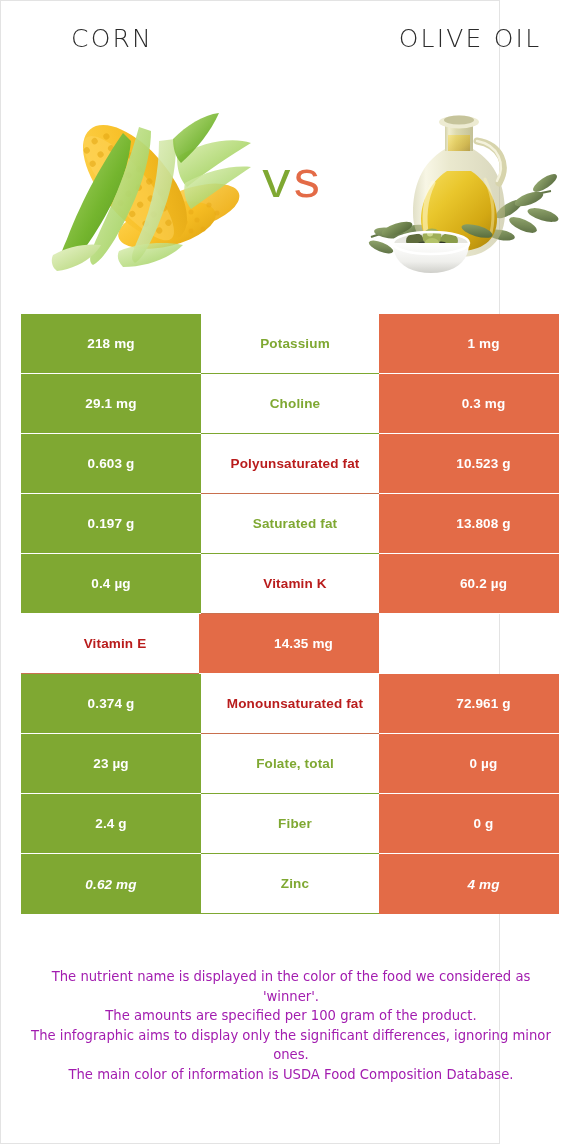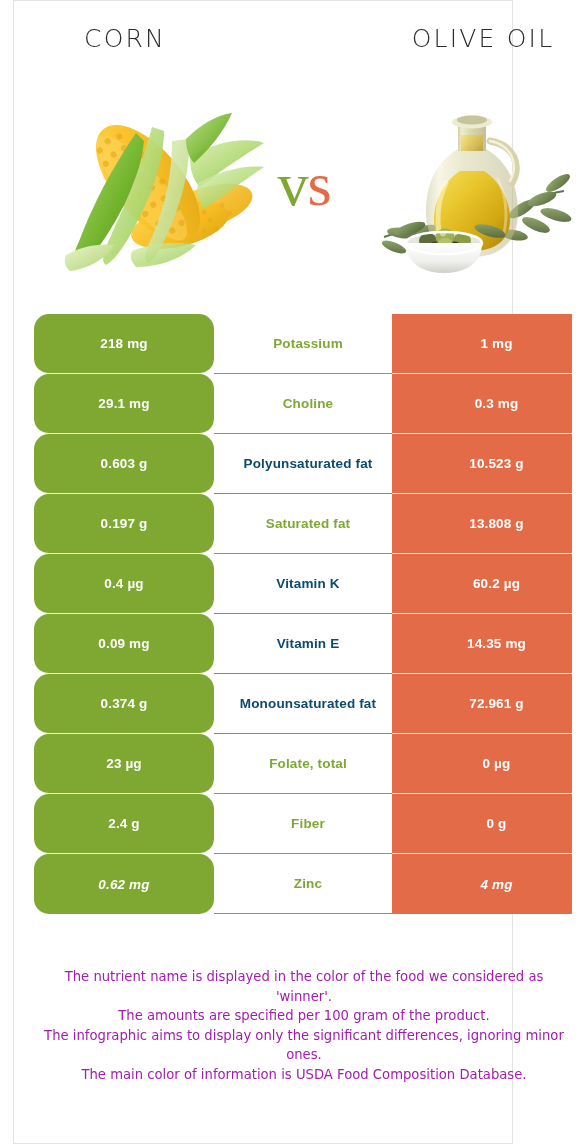--- a/index.html
+++ b/index.html
@@ -15,21 +15,20 @@
     overflow: hidden;
     position: relative;
   }
   .page {
     position: relative;
     width: 500px;
     height: 1144px;
     background: #ffffff;
     box-sizing: border-box;
     border: 1px solid #e3e3e3;
-    margin-left: 13px;
   }
 
   
   .headers {
     position: absolute;
     top: 18px;
     left: 0;
     width: 580px;
     height: 46px;
   }
@@ -66,23 +65,23 @@
   .hero-img.left  { left: 26px; }
   .hero-img.right { left: 336px; }
   .hero-img svg { display: block; width: 100%; height: 100%; }
 
   .vs-mark {
     position: absolute;
     top: 70px;
     left: 240px;
     width: 100px;
     text-align: center;
-    font-size: 62px;
+    font-size: 52px;
     font-weight: 400;
-    font-family: Liberation Serif, serif;
+    font-family: Liberation Mono, monospace;
     line-height: 70px;
     letter-spacing: -1px;
     white-space: nowrap;
   }
   .vs-mark .v { color: #7FA832; }
   .vs-mark .s { color: #E36B47; }
 
   
   .table {
     position: absolute;
@@ -104,21 +103,20 @@
     font-size: 13.5px;
     font-weight: 600;
     letter-spacing: .15px;
     white-space: nowrap;
   }
   .cell-left {
     width: 180px;
     background: #7FA832;
     color: #ffffff;
     border-bottom: 1.5px solid #ffffff;
-    border-radius: 15px;
   }
   .cell-right {
     width: 180px;
     background: #E36B47;
     color: #ffffff;
     border-bottom: 1.5px solid #ffffff;
     padding-left: 29px;
   }
   .cell-mid {
     width: 178px;
@@ -127,21 +125,21 @@
     font-weight: 700;
     border-bottom: 1px solid #7FA832;
     padding-left: 10px;
   }
   .row:last-child .cell-left,
   .row:last-child .cell-right {
     border-bottom: none;
     font-style: italic;
   }
   .win-corn  .cell-mid { color: #7FA832; border-bottom-color: #7FA832; }
-  .win-olive .cell-mid { color: #0c4a6e; border-bottom-color: #C9714F; }
+  .win-olive .cell-mid { color: #b91c1c; border-bottom-color: #C9714F; }
 
   
   .footer {
     position: absolute;
     top: 966px;
     left: 0;
     width: 580px;
     text-align: center;
     font-family: "DejaVu Sans", sans-serif;
     font-size: 13.2px;
@@ -366,21 +364,20 @@
         <div class="cell cell-left">0.197 g</div>
         <div class="cell cell-mid">Saturated fat</div>
         <div class="cell cell-right">13.808 g</div>
       </div>
       <div class="row win-olive">
         <div class="cell cell-left">0.4 µg</div>
         <div class="cell cell-mid">Vitamin K</div>
         <div class="cell cell-right">60.2 µg</div>
       </div>
       <div class="row win-olive">
-        <div class="cell cell-left">0.09 mg</div>
         <div class="cell cell-mid">Vitamin E</div>
         <div class="cell cell-right">14.35 mg</div>
       </div>
       <div class="row win-olive">
         <div class="cell cell-left">0.374 g</div>
         <div class="cell cell-mid">Monounsaturated fat</div>
         <div class="cell cell-right">72.961 g</div>
       </div>
       <div class="row win-corn">
         <div class="cell cell-left">23 µg</div>

